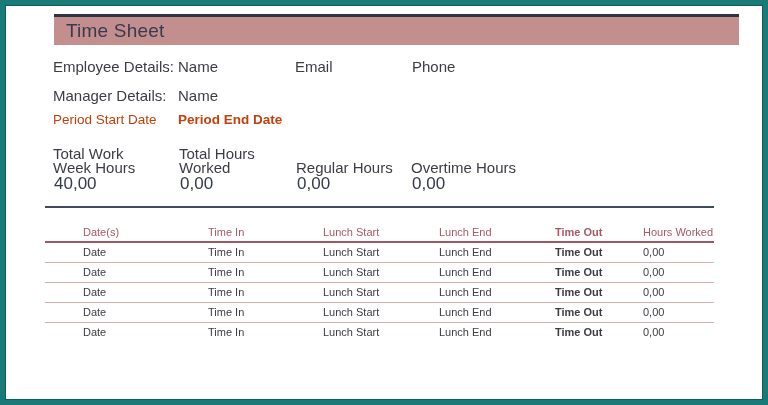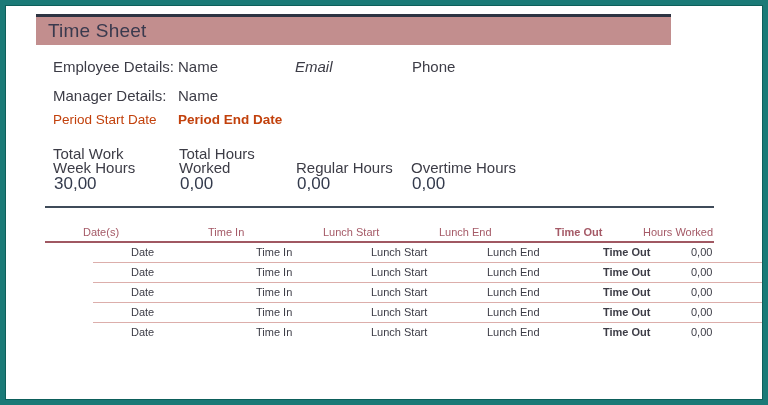--- a/index.html
+++ b/index.html
@@ -6,77 +6,77 @@
   .page {
     position:relative; width:768px; height:405px; background:#ffffff;
     font-family:"Liberation Sans", sans-serif; overflow:hidden;
   }
   .frame {
     position:absolute; inset:0; border:5px solid #1a7a77;
     box-shadow: inset 0 0 0 1px #0d5f5b; pointer-events:none; z-index:10;
   }
   
   .band {
-    position:absolute; left:36px; top:14px; width:635px; height:28px;
+    position:absolute; left:54px; top:14px; width:685px; height:28px;
     background:#c28e8e; border-top:3px solid #2d3442;
   }
   .band .title {
     position:absolute; left:12px; top:1px; font-size:19px; line-height:26px;
     color:#3a3a4e; letter-spacing:0.2px;
   }
   
   .lbl { position:absolute; font-size:15px; color:#3c3c46; white-space:nowrap; }
   .accent { position:absolute; font-size:13.5px; color:#c2410c; white-space:nowrap; }
   .val { position:absolute; font-size:17px; color:#333a4c; white-space:nowrap; }
   
   .totals-sep { position:absolute; left:45px; top:206px; width:669px; height:2px; background:#3f4b59; }
   
   .thead {
     position:absolute; left:45px; top:226px; width:669px; height:15px;
     border-bottom:2px solid #a05862;
   }
   .thead .c { color:#a55a67; }
   .tbody { position:absolute; left:45px; top:243px; width:669px; }
-  .trow { position:relative; width:669px; height:19px; border-bottom:1px solid #dcaeab;margin-left:48px; }
+  .trow { position:relative; width:669px; height:19px; border-bottom:1px solid #dcaeab; }
   .trow.last { border-bottom:none; }
   .trow .c { color:#3c3c46; line-height:19px; }
   .c { position:absolute; font-size:11px; white-space:nowrap; top:0;padding-left:30px; }
   .c0 { left:8px; } .c1 { left:133px; } .c2 { left:248px; }
   .c3 { left:364px; } .c4 { left:480px;font-weight:bold; } .c5 { left:568px; }
 </style>
 </head>
 <body>
 
 <div class="page">
   <div class="frame"></div>
 
   <div class="band">
     <div class="title">Time Sheet</div>
   </div>
 
   <span class="lbl" style="left:53px;  top:58px;">Employee Details:</span>
   <span class="lbl" style="left:178px; top:58px;">Name</span>
-  <span class="lbl" style="left:295px; top:58px;font-style:italic;">Email</span>
+  <span class="lbl" style="left:295px; top:58px;">Email</span>
   <span class="lbl" style="left:412px; top:58px;text-align:right;">Phone</span>
 
   <span class="lbl" style="left:53px;  top:87px;">Manager Details:</span>
   <span class="lbl" style="left:178px; top:87px;">Name</span>
 
   <span class="accent" style="left:53px;  top:112px;">Period Start Date</span>
   <span class="accent" style="left:178px; top:112px;font-weight:bold;">Period End Date</span>
 
   <span class="lbl" style="left:53px;  top:145px;">Total Work</span>
   <span class="lbl" style="left:179px; top:145px;">Total Hours</span>
 
   <span class="lbl" style="left:53px;  top:159px;">Week Hours</span>
   <span class="lbl" style="left:179px; top:159px;">Worked</span>
   <span class="lbl" style="left:296px; top:159px;">Regular Hours</span>
   <span class="lbl" style="left:411px; top:159px;">Overtime Hours</span>
 
-  <span class="val" style="left:54px;  top:174px;">30,00</span>
+  <span class="val" style="left:54px;  top:174px;">40,00</span>
   <span class="val" style="left:180px; top:174px;">0,00</span>
   <span class="val" style="left:297px; top:174px;">0,00</span>
   <span class="val" style="left:412px; top:174px;">0,00</span>
 
   <div class="totals-sep"></div>
 
   <div class="thead">
     <span class="c c0">Date(s)</span>
     <span class="c c1">Time In</span>
     <span class="c c2">Lunch Start</span>

